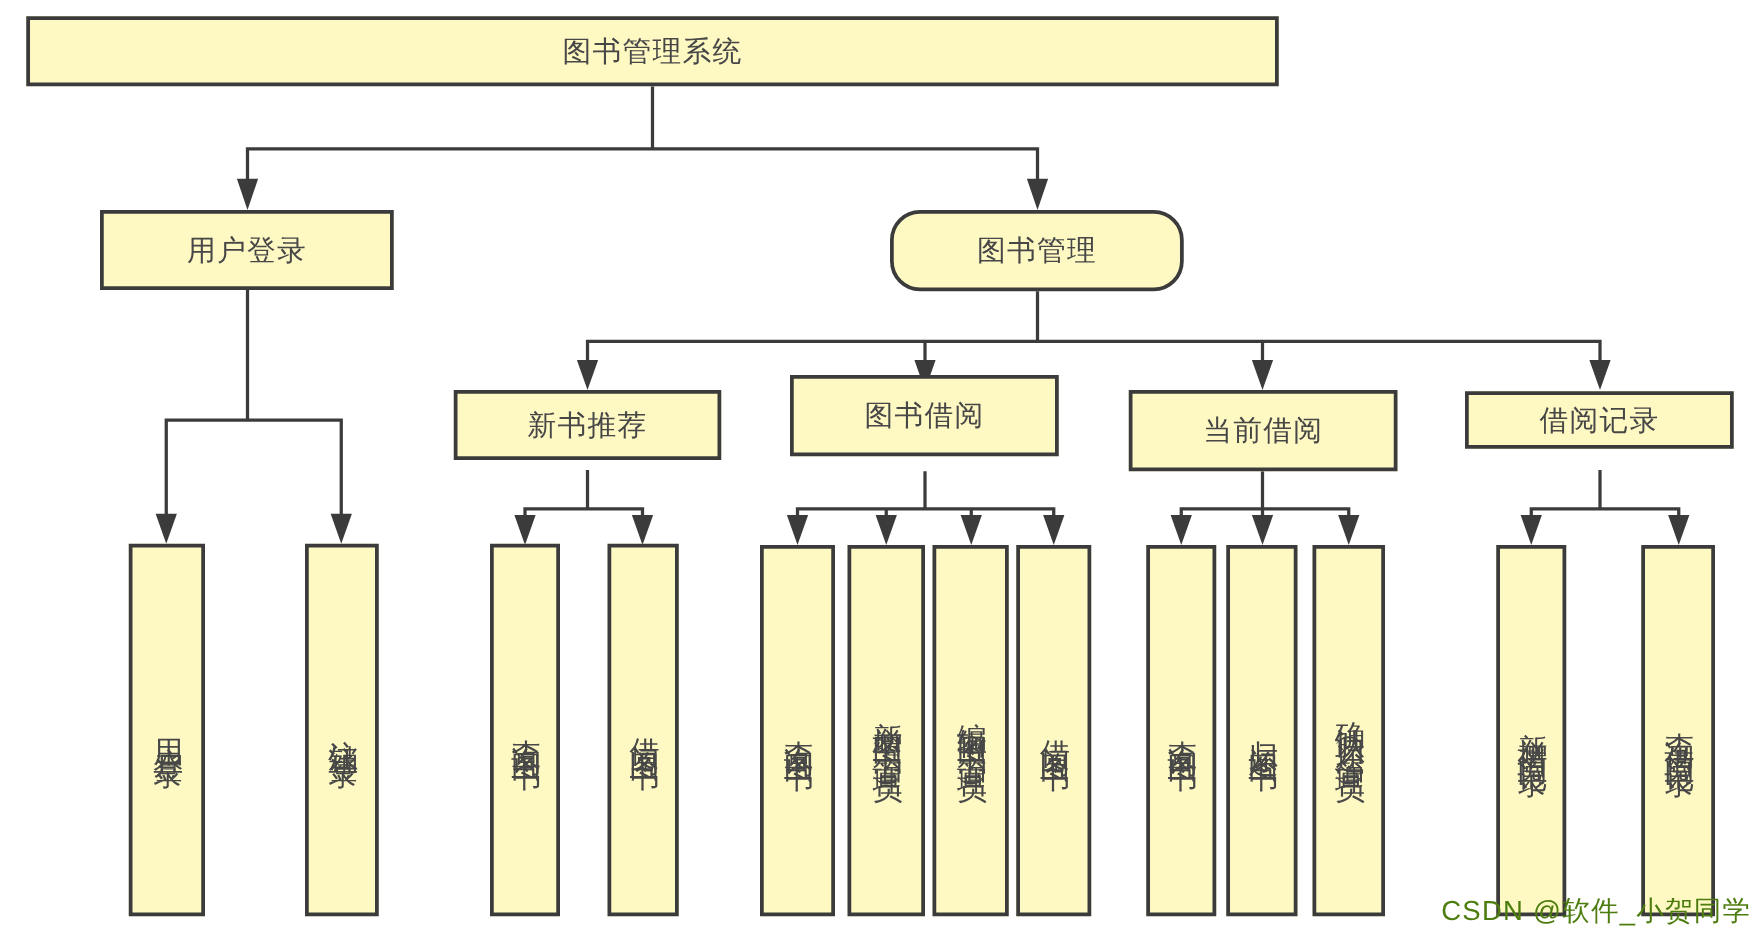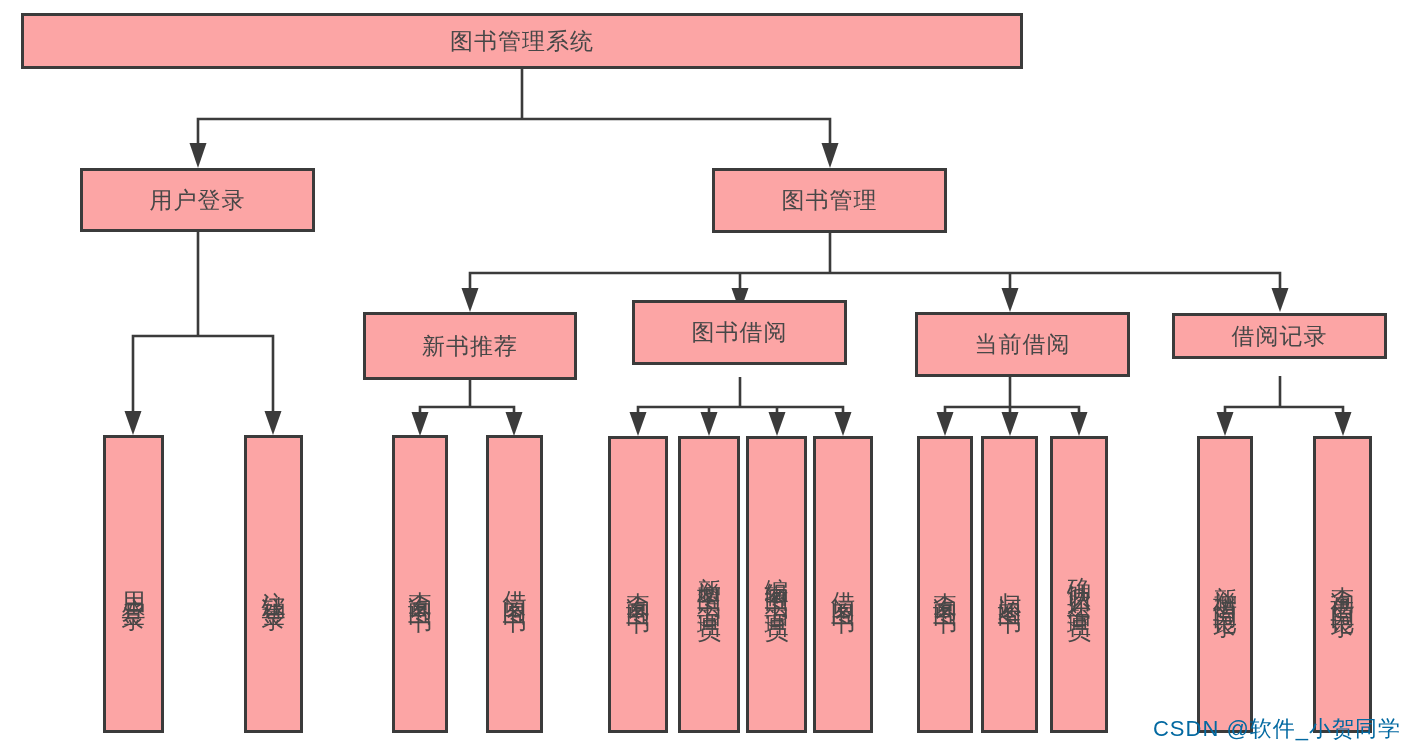--- a/index.html
+++ b/index.html
@@ -13,21 +13,21 @@
   }
   .connectors {
     position: absolute;
     left: 0; top: 0;
     z-index: 1;
   }
   .node {
     position: absolute;
     box-sizing: border-box;
     border: 3px solid #3b3b3b;
-    background: #fca5a5;
+    background: #fef9c3;
     color: #474747;
     display: flex;
     align-items: center;
     justify-content: center;
     z-index: 2;
   }
   .node.h-label { font-size: 23px; letter-spacing: 1px; }
   .node.leaf {
     font-size: 24px;
   }
@@ -35,21 +35,21 @@
     writing-mode: vertical-rl;
     letter-spacing: 6px;
     line-height: 1.0;
     white-space: nowrap;
   }
   .watermark {
     position: absolute;
     right: 4px;
     bottom: 3px;
     font-size: 22px;
-    color: #0369a1;
+    color: #4d7c0f;
     letter-spacing: 1px;
     z-index: 5;
     white-space: nowrap;
   }
 </style>
 </head>
 <body>
 
 <div class="stage">
 
@@ -109,31 +109,31 @@
     </g>
   </svg>
 
   <div class="node h-label" style="left:21px; top:13px; width:1002px; height:56px;">
     <span>图书管理系统</span>
   </div>
 
   <div class="node h-label" style="left:80px; top:168px; width:235px; height:64px;">
     <span>用户登录</span>
   </div>
-  <div class="node h-label" style="left:712px; top:168px; width:235px; height:65px;">
+  <div class="node h-label" style="left:712px; top:168px; width:235px; height:65px;border-radius:24px;">
     <span>图书管理</span>
   </div>
 
-  <div class="node h-label" style="left:363px; top:312px; width:214px; height:68px;">
+  <div class="node h-label" style="left:363px; top:312px; width:214px; height:56px;">
     <span>新书推荐</span>
   </div>
   <div class="node h-label" style="left:632px; top:300px; width:215px; height:65px;">
     <span>图书借阅</span>
   </div>
-  <div class="node h-label" style="left:903px; top:312px; width:215px; height:65px;margin-left:12px;">
+  <div class="node h-label" style="left:903px; top:312px; width:215px; height:65px;">
     <span>当前借阅</span>
   </div>
   <div class="node h-label" style="left:1172px; top:313px; width:215px; height:46px;">
     <span>借阅记录</span>
   </div>
 
   <div class="node leaf" style="left:103px; top:435px; width:61px; height:298px;">
     <span class="v-text">用户登录</span>
   </div>
   <div class="node leaf" style="left:244px; top:435px; width:59px; height:298px;">

